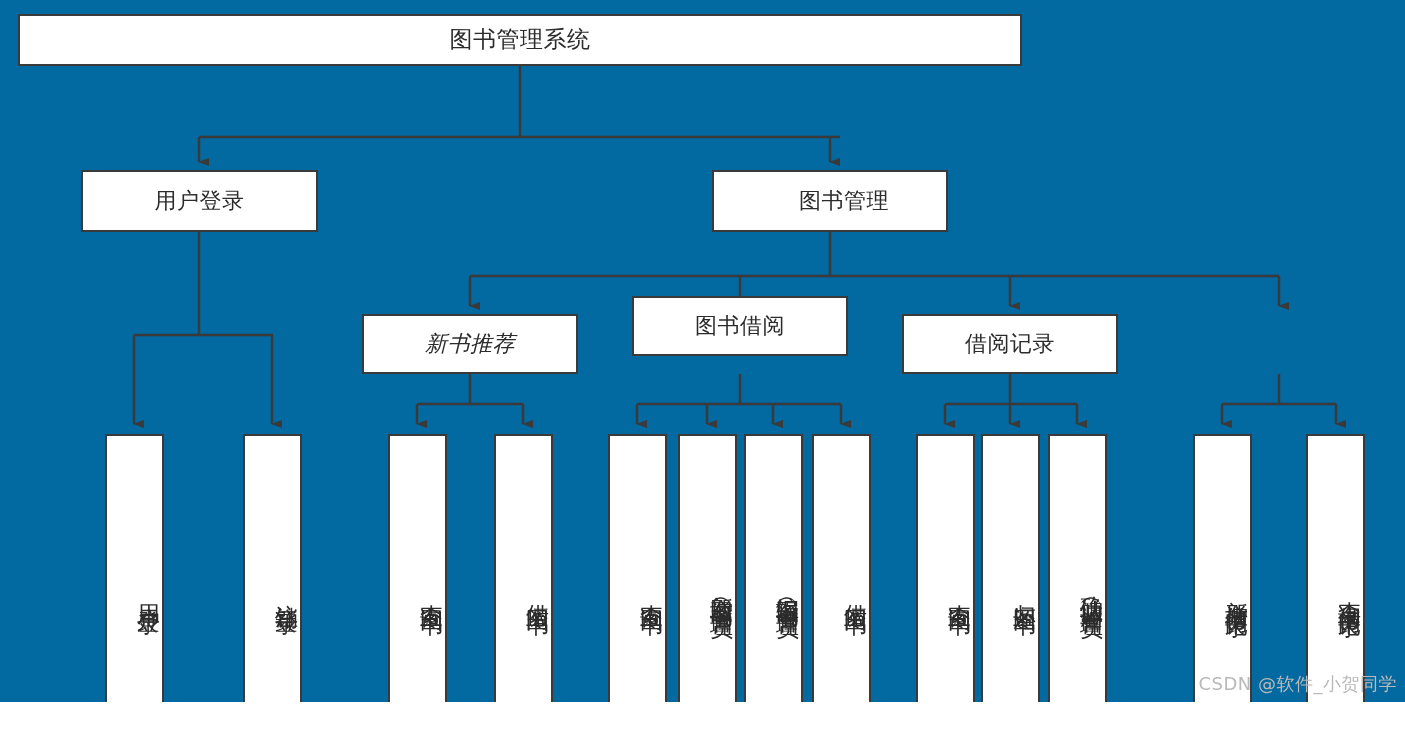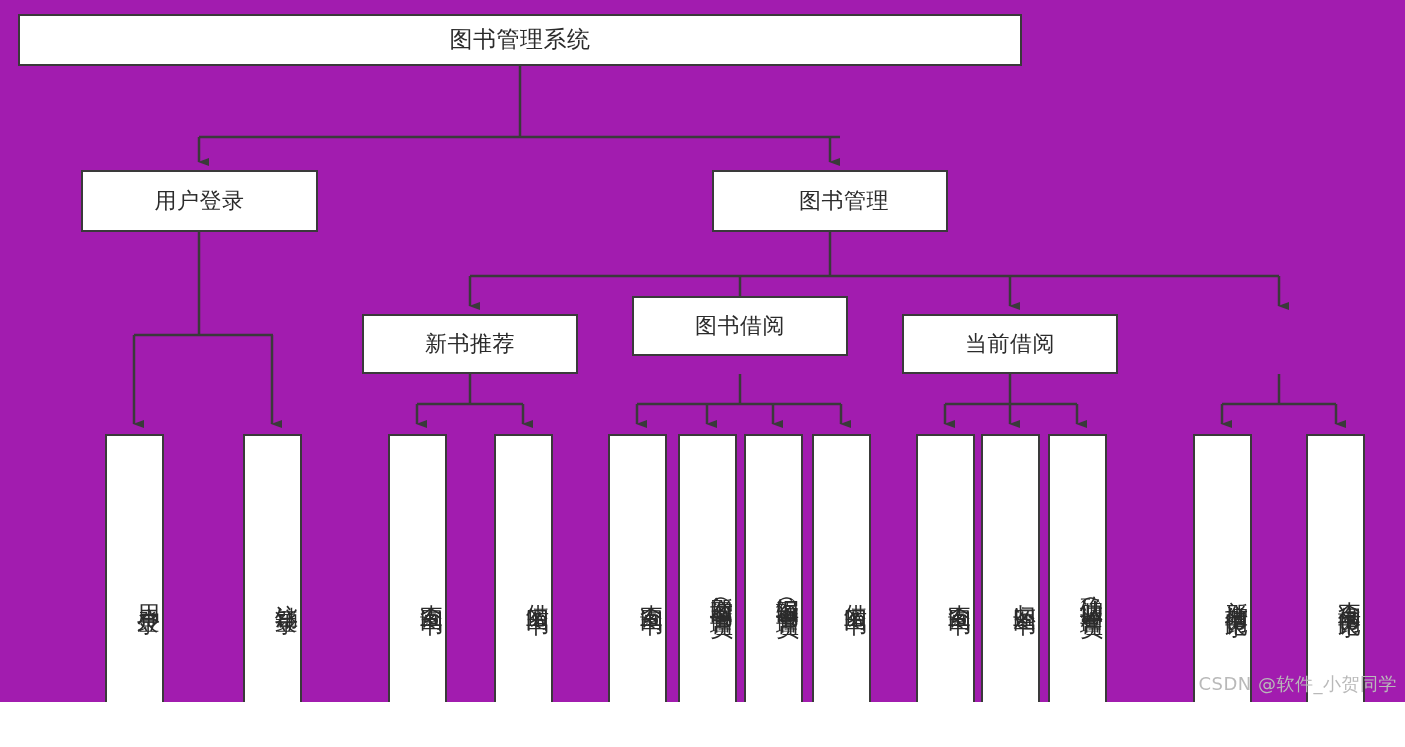--- a/index.html
+++ b/index.html
@@ -8,21 +8,21 @@
     padding: 0;
     background: #ffffff;
   }
   body {
     font-family: "DejaVu Sans", "Liberation Sans", sans-serif;
   }
   #diagram-root {
     position: relative;
     width: 1405px;
     height: 702px;
-    background: #a21caf;
+    background: #0369a1;
     overflow: hidden;
   }
   #edge-layer {
     position: absolute;
     left: 0;
     top: 0;
     width: 1405px;
     height: 747px;
     pointer-events: none;
   }
@@ -123,23 +123,23 @@
       <path d="M1222,404 L1222,424" marker-end="url(#arrowhead)"></path>
       <path d="M1336,404 L1336,424" marker-end="url(#arrowhead)"></path>
     </g>
   </svg>
 
   <div class="node node-h node-root" style="left:18px; top:14px; width:1004px; height:52px;">图书管理系统</div>
 
   <div class="node node-h" style="left:81px; top:170px; width:237px; height:62px;">用户登录</div>
   <div class="node node-h" style="left:712px; top:170px; width:236px; height:62px;padding-left:28px;">图书管理</div>
 
-  <div class="node node-h" style="left:362px; top:314px; width:216px; height:60px;">新书推荐</div>
+  <div class="node node-h" style="left:362px; top:314px; width:216px; height:60px;font-style:italic;">新书推荐</div>
   <div class="node node-h" style="left:632px; top:296px; width:216px; height:60px;">图书借阅</div>
-  <div class="node node-h" style="left:902px; top:314px; width:216px; height:60px;">当前借阅</div>
+  <div class="node node-h" style="left:902px; top:314px; width:216px; height:60px;">借阅记录</div>
 
   <div class="node node-v" style="left:105px; top:434px; width:59px; height:301px;">用户登录</div>
   <div class="node node-v" style="left:243px; top:434px; width:59px; height:301px;">注销登录</div>
 
   <div class="node node-v" style="left:388px; top:434px; width:59px; height:301px;">查询图书</div>
   <div class="node node-v" style="left:494px; top:434px; width:59px; height:301px;">借阅图书</div>
 
   <div class="node node-v" style="left:608px; top:434px; width:59px; height:301px;">查询图书</div>
   <div class="node node-v" style="left:678px; top:434px; width:59px; height:301px;">新增图书（管理员）</div>
   <div class="node node-v" style="left:744px; top:434px; width:59px; height:301px;">编辑图书（管理员）</div>

